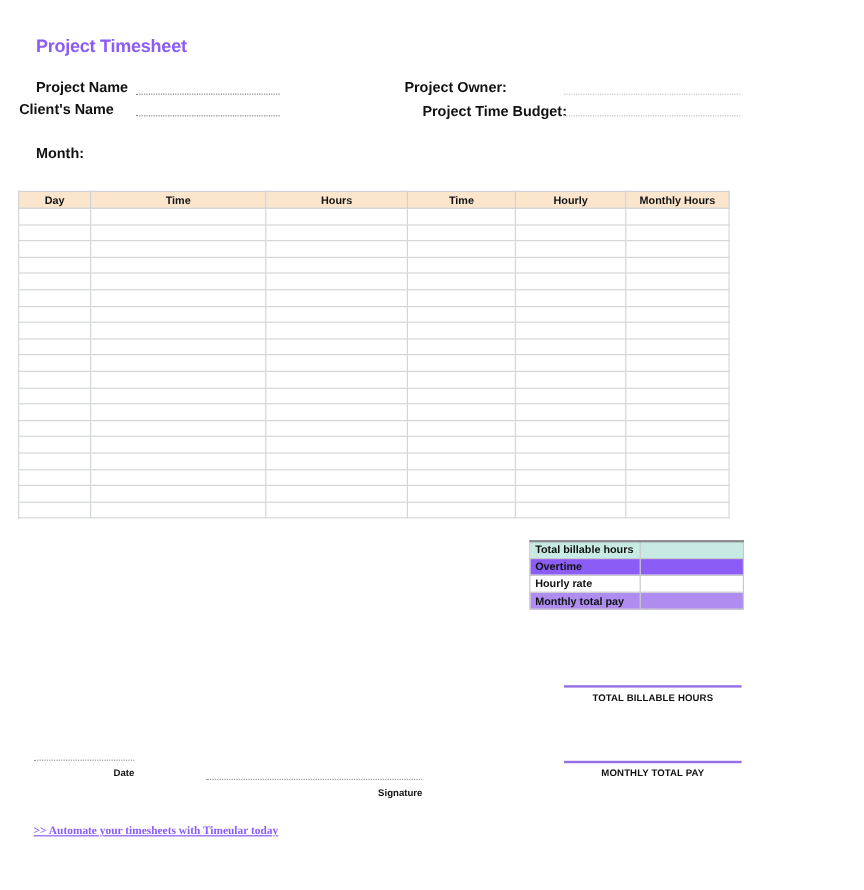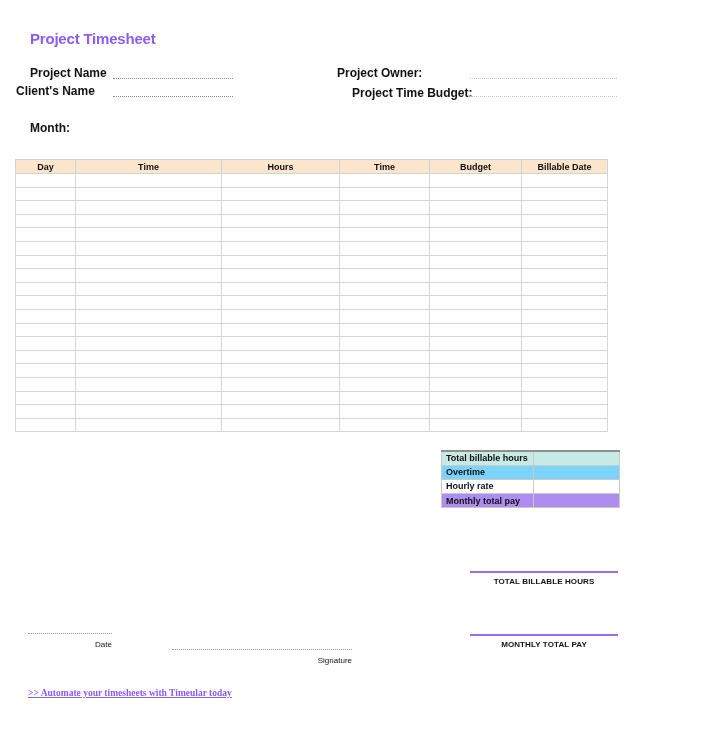--- a/index.html
+++ b/index.html
@@ -67,21 +67,21 @@
     border-top: 2px solid var(--line-purple, #9470E8);
     text-align: center; padding-top: 4px;
     font-size: 8px; font-weight: bold; color: #111; letter-spacing: 0.1px;
   }
   .rule-1 { top: 571px; }
   .rule-2 { top: 634px; }
 
   
   .sig-block {
     border-top: 1px dotted #9a9a9a; padding-top: 6px;
-    font-size: 8px; font-weight: normal; color: #111;
+    font-size: 8px; font-weight: bold; color: #111;
   }
   .sig-date { left: 28px; top: 633px; width: 84px; }
   .sig-sign { left: 172px; top: 633px; width: 180px; margin-top: 16px; }
 
   
   .footer-link {
     left: 28px; top: 688px;
     font-size: 9.5px; font-weight: bold;
     color: var(--accent, #8B5CF6);
     text-decoration: underline; cursor: pointer; font-family: Liberation Serif, serif;
@@ -114,22 +114,22 @@
     <col class="c-start">
       <col class="c-finish">
       <col class="c-billable">
   </colgroup>
   <thead>
     <tr>
         <th>Day</th>
         <th>Time</th>
         <th>Hours</th>
         <th>Time</th>
-        <th>Budget</th>
-        <th>Billable Date</th>
+        <th>Hourly</th>
+        <th>Monthly Hours</th>
       </tr>
   </thead>
   <tbody>
       <tr>
         <td></td>
         <td></td>
         <td></td>
         <td></td>
         <td></td>
         <td></td>
@@ -280,21 +280,21 @@
       </tr>
     </tbody>
 </table>
 
 <table class="summary">
   <tbody>
       <tr style="background-color: rgb(199, 234, 229);">
         <td class="sum-label">Total billable hours</td>
         <td class="sum-value"></td>
       </tr>
-      <tr style="background-color: #7dd3fc;">
+      <tr style="background-color: #8b5cf6;">
         <td class="sum-label">Overtime</td>
         <td class="sum-value"></td>
       </tr>
       <tr style="background-color: rgb(255, 255, 255); margin-left: 48px;">
         <td class="sum-label">Hourly rate</td>
         <td class="sum-value"></td>
       </tr>
       <tr style="background-color: rgb(174, 140, 240);">
         <td class="sum-label">Monthly total pay</td>
         <td class="sum-value"></td>

